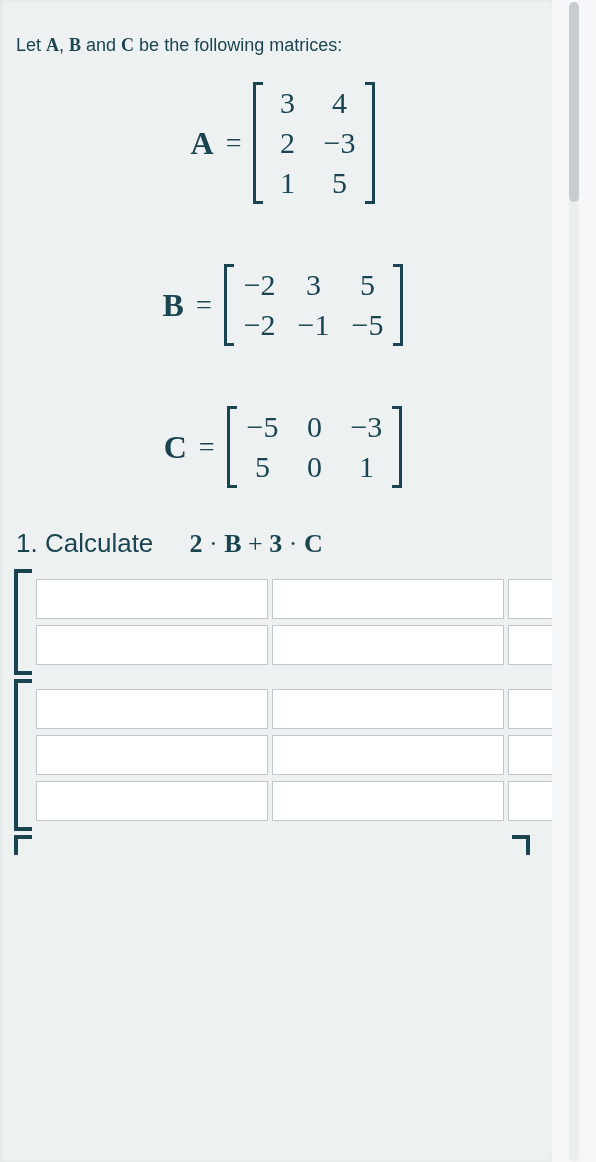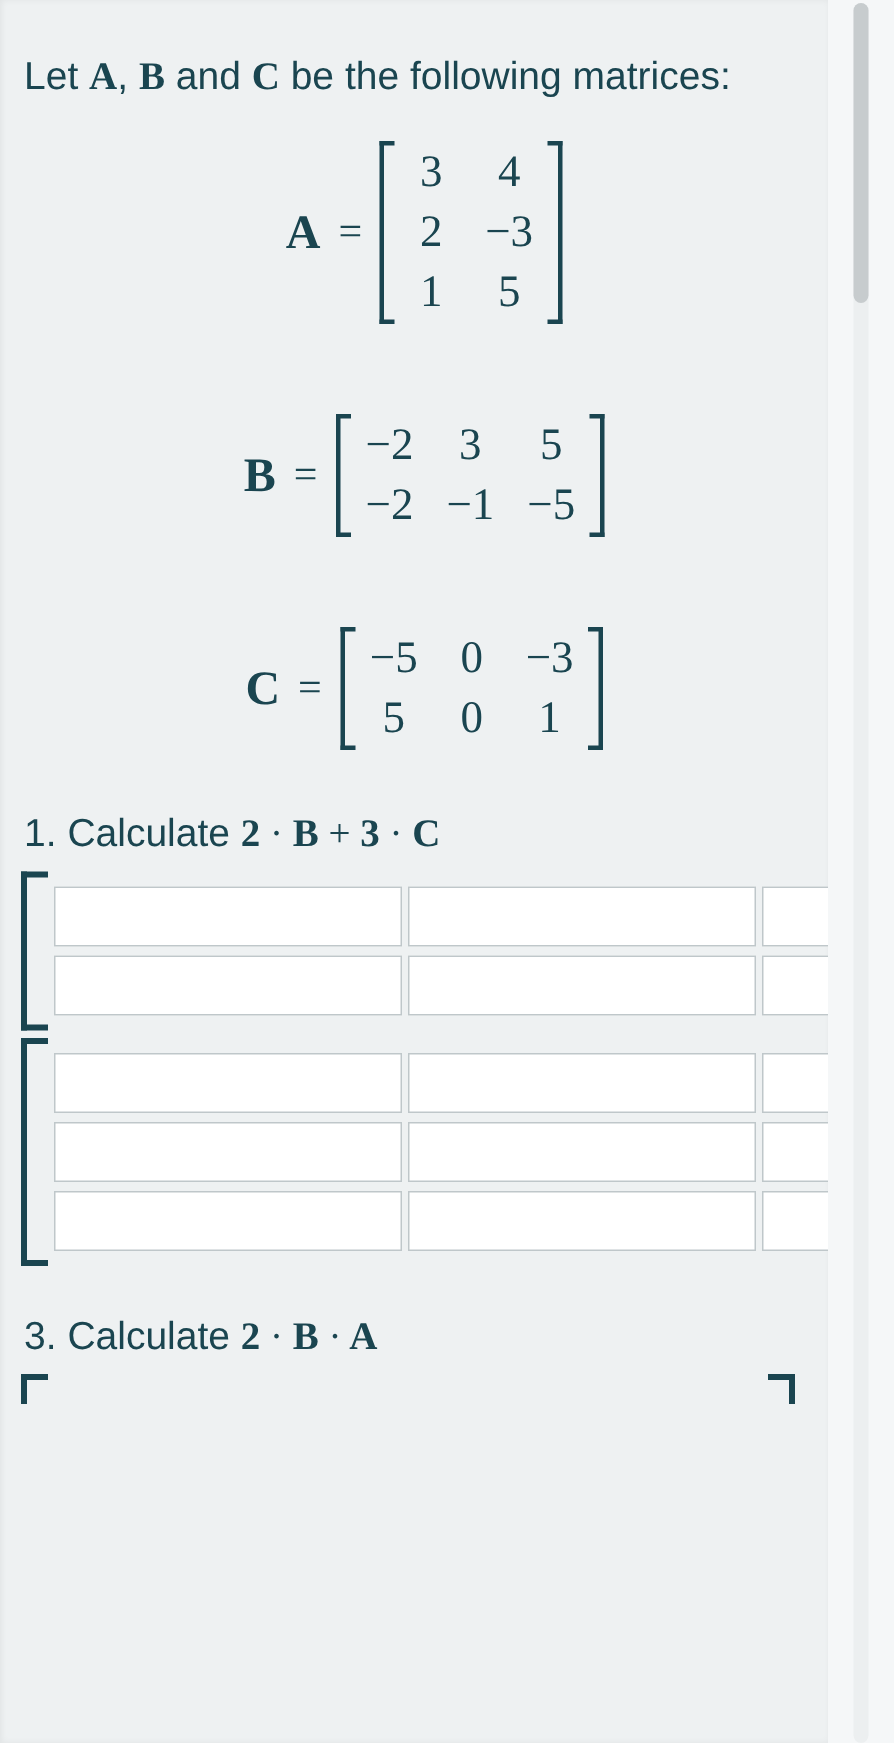--- a/index.html
+++ b/index.html
@@ -40,21 +40,21 @@
   .scroll-thumb {
     position: absolute;
     top: 0;
     left: 0;
     width: 10px;
     height: 200px;
     background: #c7ccce;
     border-radius: 5px;
   }
   .intro {
-    font-size: 26px;
+    font-size: 18px;
     line-height: 1.45;
     margin: 12px 6px 18px 2px;
     font-weight: 400;
   }
   .mathvar { font-family: "Cambria Math", "Times New Roman", serif; font-weight: 700; }
   .mathplain { font-family: "Cambria Math", "Times New Roman", serif; }
 
   .matrixblock {
     text-align: center;
     margin: 24px 0 60px 0;
@@ -111,21 +111,21 @@
   .mgrid span {
     text-align: center;
     min-width: 28px;
     font-size: 30px;
   }
 
   .qline {
     font-size: 26px;
     margin: 26px 0 10px 2px;
   }
-  .qexpr { font-family: "Cambria Math", "Times New Roman", serif; font-weight: 700; }
+  .qexpr { font-family: "Cambria Math", "Times New Roman", serif; font-weight: 700; margin-left: 29px; }
   .qexpr .thin { font-weight: 400; }
 
   .ansmatrix {
     display: inline-flex;
     align-items: stretch;
     margin-left: 0;
   }
   .ansgrid {
     display: grid;
     gap: 6px 4px;
@@ -286,31 +286,20 @@
         <input type="text" style="">
         <input type="text" style="">
         <input type="text" style="">
         <input type="text" style="">
         <input type="text" style="">
         <input type="text" style="">
       </div>
     </div>
 
     
-    <div class="qline">
-      <span>3.</span>
-      <span>Calculate </span>
-      <span class="qexpr">
-        <span>2</span>
-        <span class="thin">·</span>
-        <span>B</span>
-        <span class="thin">·</span>
-        <span>A</span>
-      </span>
-    </div>
     <div class="ansmatrix short-br">
       <span class="br-big-l" style="height:20px;"></span>
       <div style="width:480px;"></div>
       <span class="br-big-r" style="height:20px;"></span>
     </div>
 
   </div>
 
   <div class="scroll-gutter">
     <div class="scroll-track">

